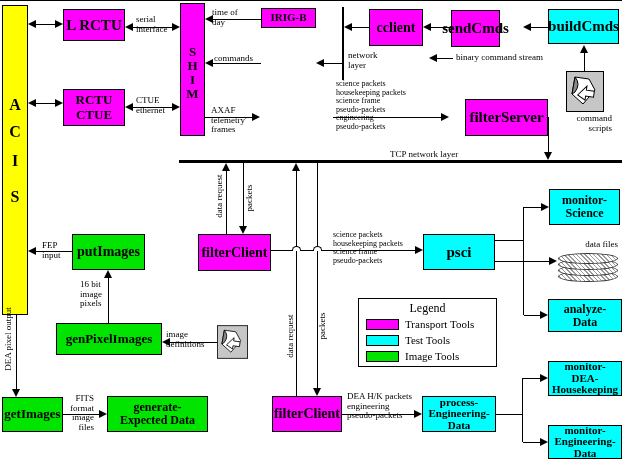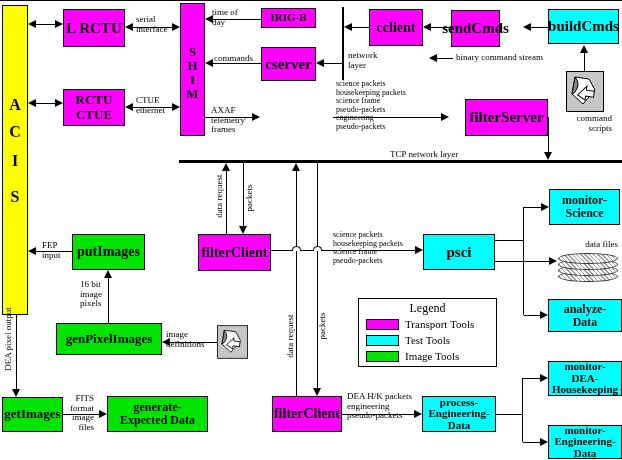--- a/index.html
+++ b/index.html
@@ -149,25 +149,24 @@
     <span class="letter" style="top:117px;font-size:16px;">C</span>
     <span class="letter" style="top:146px;font-size:16px;">I</span>
     <span class="letter" style="top:182px;font-size:16px;">S</span>
   </div>
   <div class="box magenta" style="left:180px;top:3px;width:25px;height:133px;">
     <span class="letter" style="top:41px;font-size:13px;">S</span>
     <span class="letter" style="top:55px;font-size:13px;">H</span>
     <span class="letter" style="top:69px;font-size:13px;">I</span>
     <span class="letter" style="top:83px;font-size:13px;">M</span>
   </div>
-  <div class="box magenta" style="left:63px;top:9px;width:62px;height:38px;font-size:15px;">L RCTU</div>
+  <div class="box magenta" style="left:63px;top:9px;width:62px;height:32px;font-size:15px;">L RCTU</div>
   <div class="box magenta" style="left:63px;top:89px;width:62px;height:37px;font-size:13px;">RCTU
 CTUE</div>
   <div class="box magenta" style="left:261px;top:8px;width:55px;height:20px;font-size:11px;">IRIG-B</div>
-  <div class="box magenta" style="left:261px;top:47px;width:55px;height:34px;font-size:15px;">cserver</div>
   <div class="box magenta" style="left:369px;top:9px;width:54px;height:37px;font-size:14px;">cclient</div>
   <div class="box magenta" style="left:451px;top:10px;width:49px;height:37px;font-size:15px;">sendCmds</div>
   <div class="box cyan" style="left:548px;top:9px;width:71px;height:35px;font-size:15px;">buildCmds</div>
   <div class="box magenta" style="left:465px;top:99px;width:83px;height:37px;font-size:15px;">filterServer</div>
   <div class="box magenta" style="left:198px;top:234px;width:73px;height:37px;font-size:14px;">filterClient</div>
   <div class="box cyan" style="left:423px;top:234px;width:72px;height:36px;font-size:15px;">psci</div>
   <div class="box cyan" style="left:549px;top:189px;width:71px;height:36px;font-size:12px;">monitor-
 Science</div>
   <div class="box cyan" style="left:548px;top:299px;width:74px;height:33px;font-size:12px;">analyze-
 Data</div>

